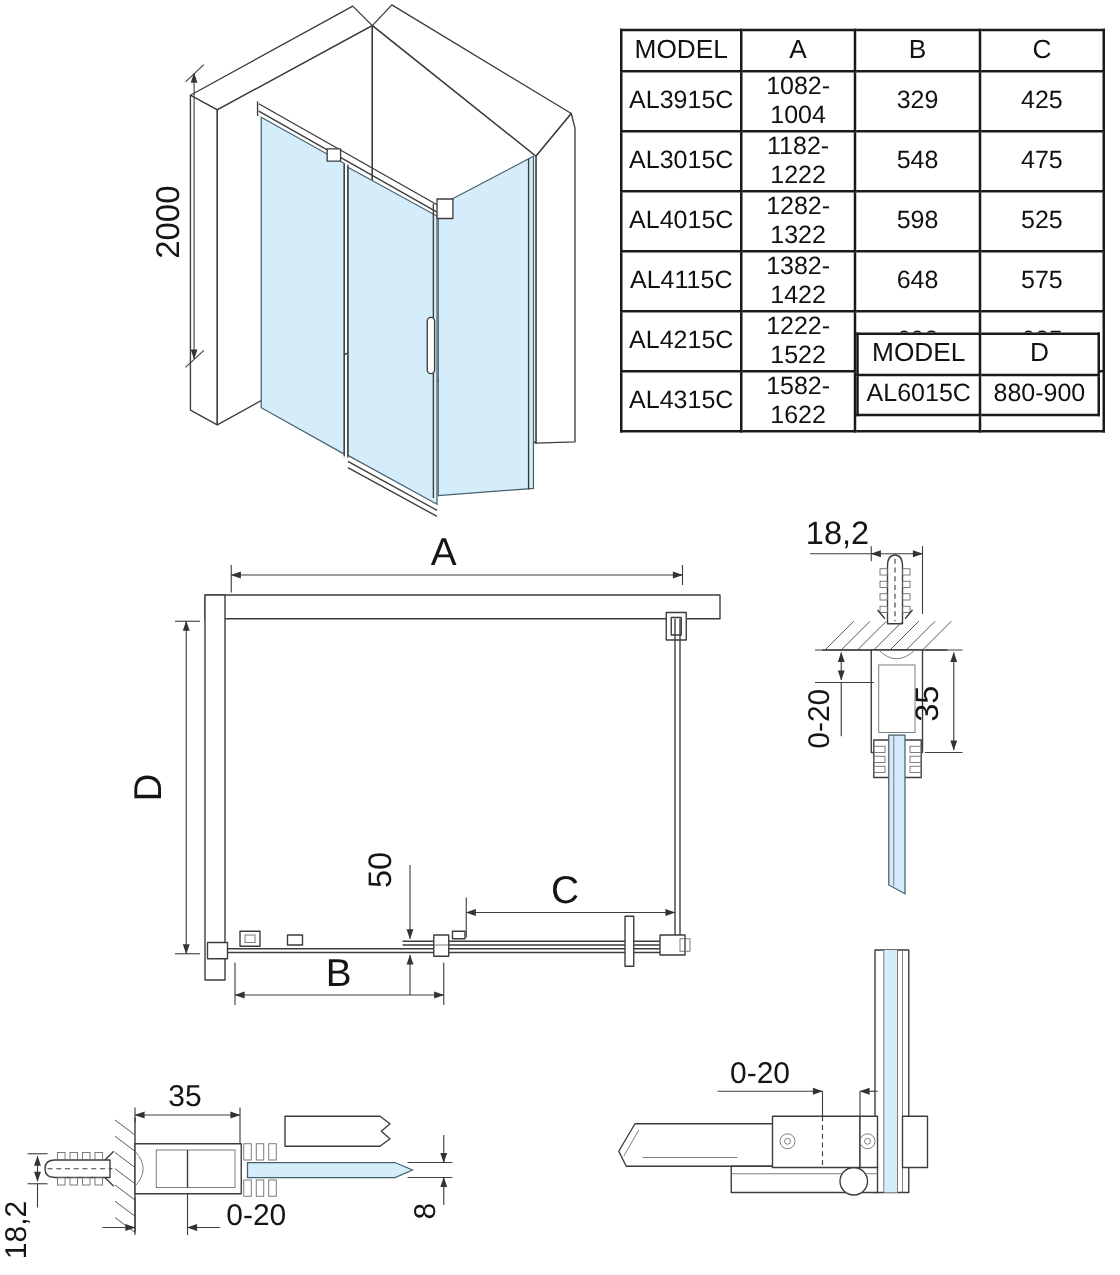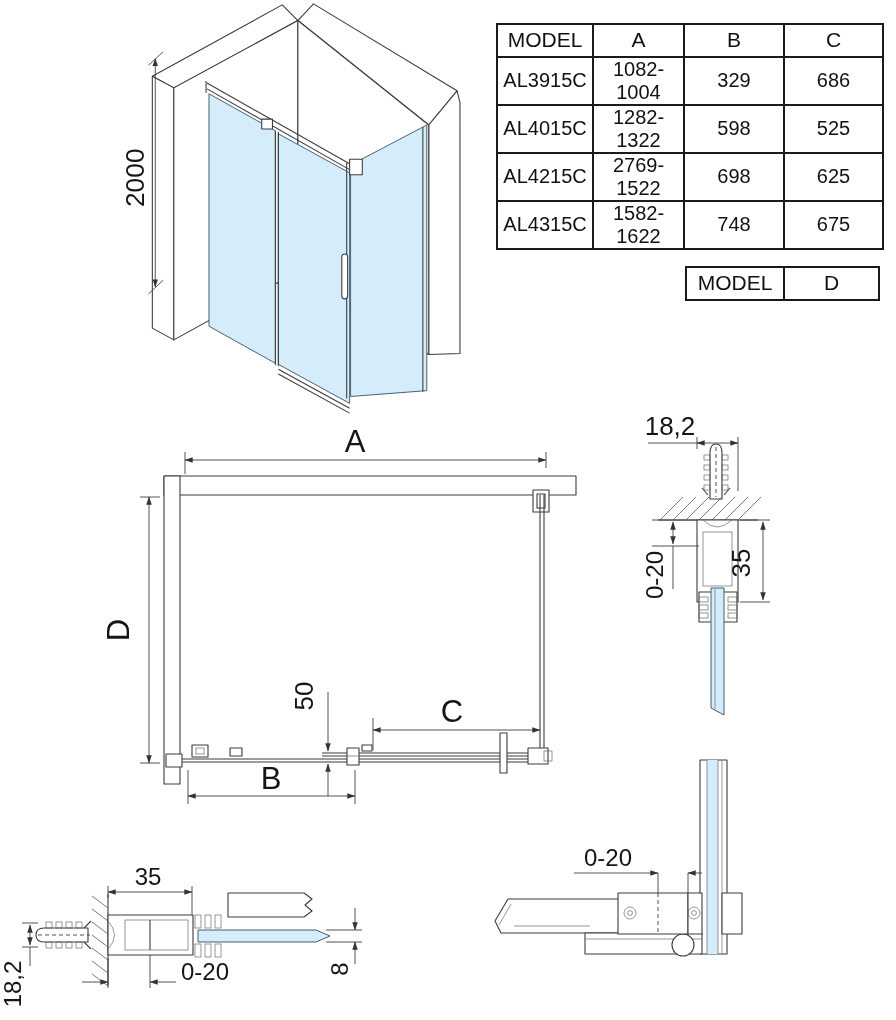--- a/index.html
+++ b/index.html
@@ -79,31 +79,43 @@
       <tr>
     <th>MODEL</th>
     <th>A</th>
     <th>B</th>
     <th>C</th>
   </tr>
   <tr>
     <td>AL3915C</td>
     <td>1082-1004</td>
     <td>329</td>
-    <td>686</td>
+    <td>425</td>
+  </tr>
+  <tr>
+    <td>AL3015C</td>
+    <td>1182-1222</td>
+    <td>548</td>
+    <td>475</td>
   </tr>
   <tr>
     <td>AL4015C</td>
     <td>1282-1322</td>
     <td>598</td>
     <td>525</td>
   </tr>
   <tr>
+    <td>AL4115C</td>
+    <td>1382-1422</td>
+    <td>648</td>
+    <td>575</td>
+  </tr>
+  <tr>
     <td>AL4215C</td>
-    <td>2769-1522</td>
+    <td>1222-1522</td>
     <td>698</td>
     <td>625</td>
   </tr>
   <tr>
     <td>AL4315C</td>
     <td>1582-1622</td>
     <td>748</td>
     <td>675</td>
   </tr>
 </tbody>
@@ -111,20 +123,24 @@
 
 <table style="left:685px;top:266px;width:193px">
   <colgroup>
       <col style="width:98px">
       <col style="width:95px">
     </colgroup>
   <tbody>
       <tr>
     <th>MODEL</th>
     <th>D</th>
+  </tr>
+  <tr>
+    <td>AL6015C</td>
+    <td>880-900</td>
   </tr>
 </tbody>
   </table>
 
 <svg style="left:100px;top:412px" width="495" height="395" viewBox="0 0 495 395">
   <g>
     <rect class="face" x="64" y="64" width="412" height="19"></rect>
     <rect class="face" x="64" y="64" width="16" height="308"></rect>
   </g>
 

